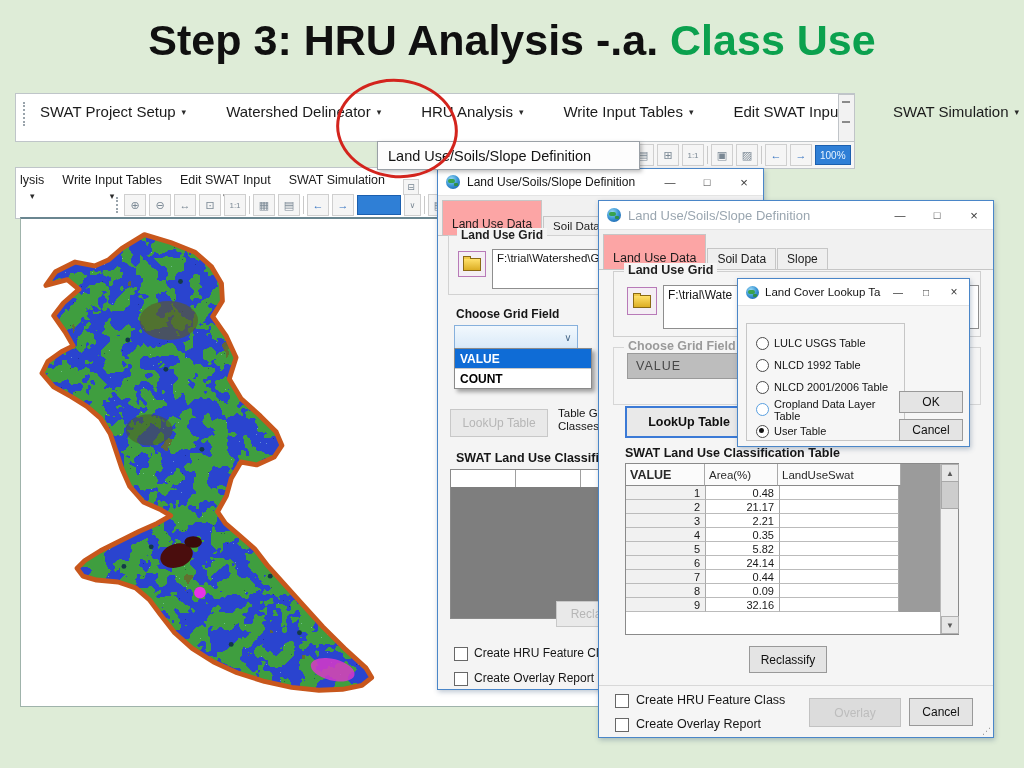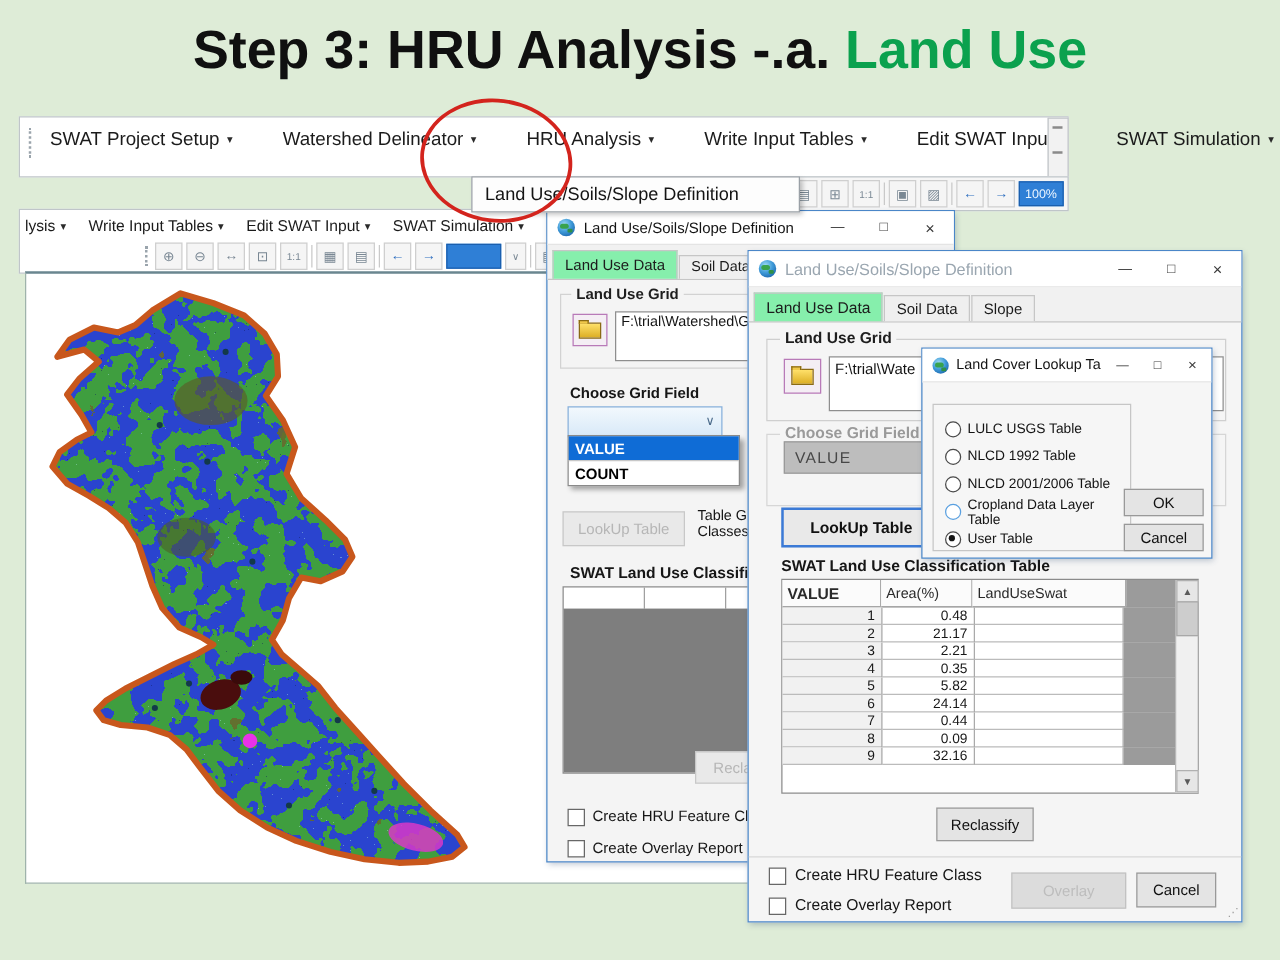--- a/index.html
+++ b/index.html
@@ -6,41 +6,41 @@
   body{font-family:"Liberation Sans","DejaVu Sans",sans-serif;background:#deecd7;}
   #slide{position:relative;width:1024px;height:768px;background:#deecd7;overflow:hidden;}
   .abs{position:absolute;}
   
   .slide-title{position:absolute;left:0;right:0;top:16px;text-align:center;font-size:43px;font-weight:bold;letter-spacing:0px;color:#101010;}
   .slide-title .hl{color:#0ba14e;}
   
   .bar{position:absolute;background:#ffffff;border:1px solid #bfc5c9;}
   .mrow{display:flex;align-items:center;gap:40px;padding:9px 0 0 24px;}
   .menu-item{display:flex;align-items:center;gap:6px;font-size:15px;color:#1b1b1b;white-space:nowrap;cursor:default;}
-  .menu-item.small{font-size:12.5px;gap:4px;}
+  .menu-item.small{font-size:12.5px;gap:4px;flex-direction:column;}
   .arrow{font-size:9px;color:#2a2a2a;}
   .grip{position:absolute;left:7px;top:8px;width:3px;height:24px;border-left:2px dotted #9aa4ac;}
   .icon16{width:20px;height:20px;border:1px solid #cfcfcf;background:#f5f5f5;color:#7a8894;font-size:11px;display:flex;align-items:center;justify-content:center;flex:none;}
   .icon16.blue{color:#2f6fc0;}
   .sep{width:1px;height:18px;background:#c9c9c9;flex:none;}
   .zoombox{height:18px;background:#2f7fd6;border:1px solid #1b5fae;color:#eaf4ff;font-size:10px;display:flex;align-items:center;justify-content:center;padding:0 4px;}
   .iconrow{display:flex;align-items:center;gap:3px;}
   
   .red-ellipse{position:absolute;border:3px solid #d3241d;border-radius:50%;transform:rotate(7deg);background:transparent;z-index:9;pointer-events:none;}
   
   .menupanel{position:absolute;background:#fdfdfd;border:1px solid #9aa0a6;box-shadow:2px 2px 4px rgba(0,0,0,.25);display:flex;align-items:center;font-size:14.5px;color:#141414;padding-left:10px;}
   
   .win{position:absolute;background:#f4f4f4;border:1px solid #4a86c8;box-shadow:1px 2px 5px rgba(40,70,110,.30);}
   .tbar{display:flex;align-items:center;height:26px;background:#ffffff;padding:0 4px 0 8px;gap:7px;border-bottom:1px solid #e4e4e4;}
   .tbar .t{font-size:12px;color:#141414;flex:1;white-space:nowrap;overflow:hidden;}
   .tbar .t.dim{color:#9aa6b0;}
   .wc{width:30px;text-align:center;font-size:11px;color:#3a3a3a;flex:none;cursor:default;}
   .tabs{display:flex;align-items:flex-end;background:#f1f1f1;border-bottom:1px solid #c6c6c6;padding:4px 0 0 4px;}
   .tab{font-size:11.5px;padding:3px 9px 3px 9px;border:1px solid #c6c6c6;border-bottom:none;background:#efefef;color:#1c1c1c;margin-right:1px;white-space:nowrap;}
-  .tab.on{background:#86efac;padding-top:4px;padding-bottom:4px;font-size:12px;}
+  .tab.on{background:#fca5a5;padding-top:16px;padding-bottom:4px;font-size:12px;}
   .grp{position:absolute;border:1px solid #d2d2d2;}
   .grplbl{position:absolute;font-size:12px;font-weight:bold;color:#1e1e1e;background:#f4f4f4;padding:0 4px;white-space:nowrap;}
   .grplbl.dim{color:#9a9a9a;}
   .btn{position:absolute;display:flex;align-items:center;justify-content:center;font-size:12px;background:#e4e4e4;border:1px solid #999999;color:#101010;white-space:nowrap;overflow:hidden;}
   .btn.dis{color:#b6b6b6;background:#e9e9e9;border-color:#c8c8c8;}
   .btn.focusb{border:2px solid #3b7ad6;background:#e9e9e9;}
   .chk{position:absolute;width:12px;height:12px;border:1px solid #676767;background:#fff;}
   .lbl{position:absolute;font-size:12px;color:#161616;white-space:nowrap;}
   .lbl.b{font-weight:bold;}
   .fld{position:absolute;background:#fff;border:1px solid #8e8e8e;font-size:11.5px;color:#141414;padding:2px 4px;overflow:hidden;white-space:nowrap;}
@@ -75,21 +75,21 @@
   .graybody{position:absolute;background:#7e7e7e;}
   .note{position:absolute;font-size:11.5px;color:#141414;line-height:13px;white-space:nowrap;}
   .resize-grip{position:absolute;font-size:9px;color:#9a9a9a;}
   .mini-scroll{position:absolute;background:#f2f2f2;border:1px solid #c0c4c8;}
 </style>
 </head>
 <body>
 
 <div id="slide">
 
-  <div class="slide-title"><span>Step 3: HRU Analysis -.a. </span><span class="hl">Land Use</span></div>
+  <div class="slide-title"><span>Step 3: HRU Analysis -.a. </span><span class="hl">Class Use</span></div>
 
   <div class="bar" style="left:15px;top:93px;width:838px;height:47px;">
     <div class="grip"></div>
     <div class="mrow">
       <div class="menu-item">
           <span>SWAT Project Setup</span>
           <span class="arrow">▾</span>
         </div>
       <div class="menu-item">
           <span>Watershed Delineator</span>

